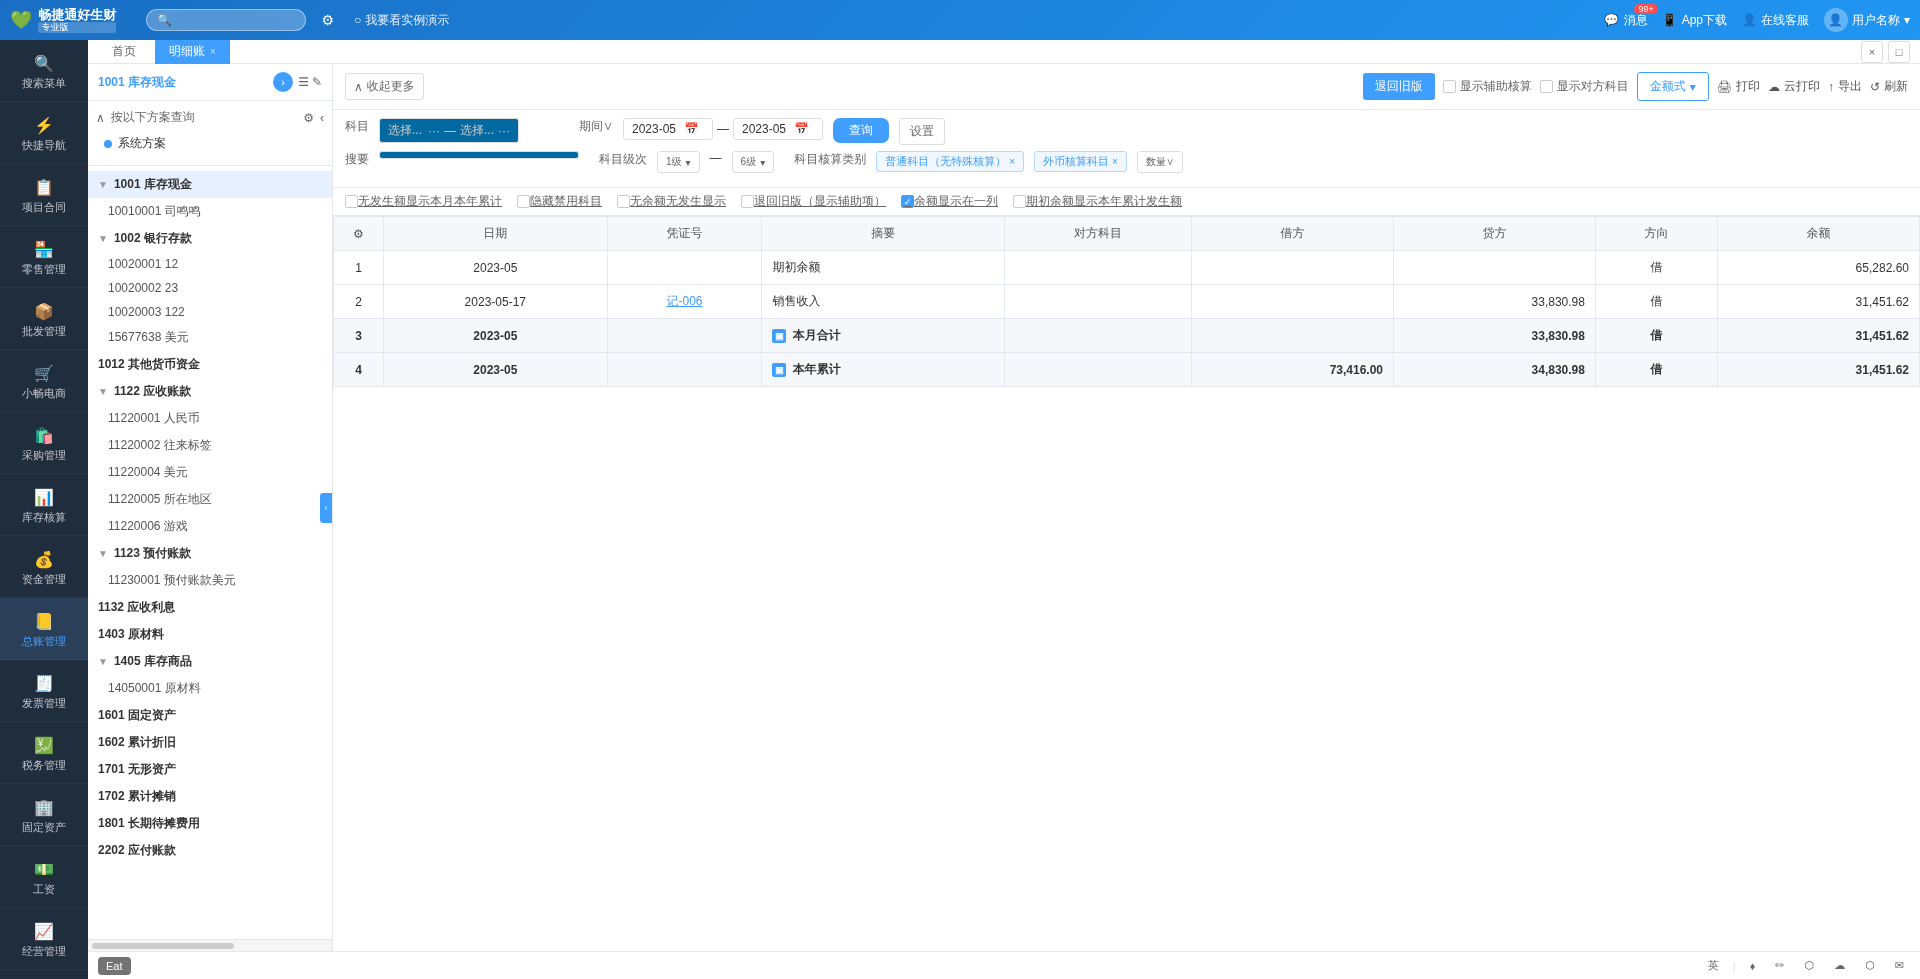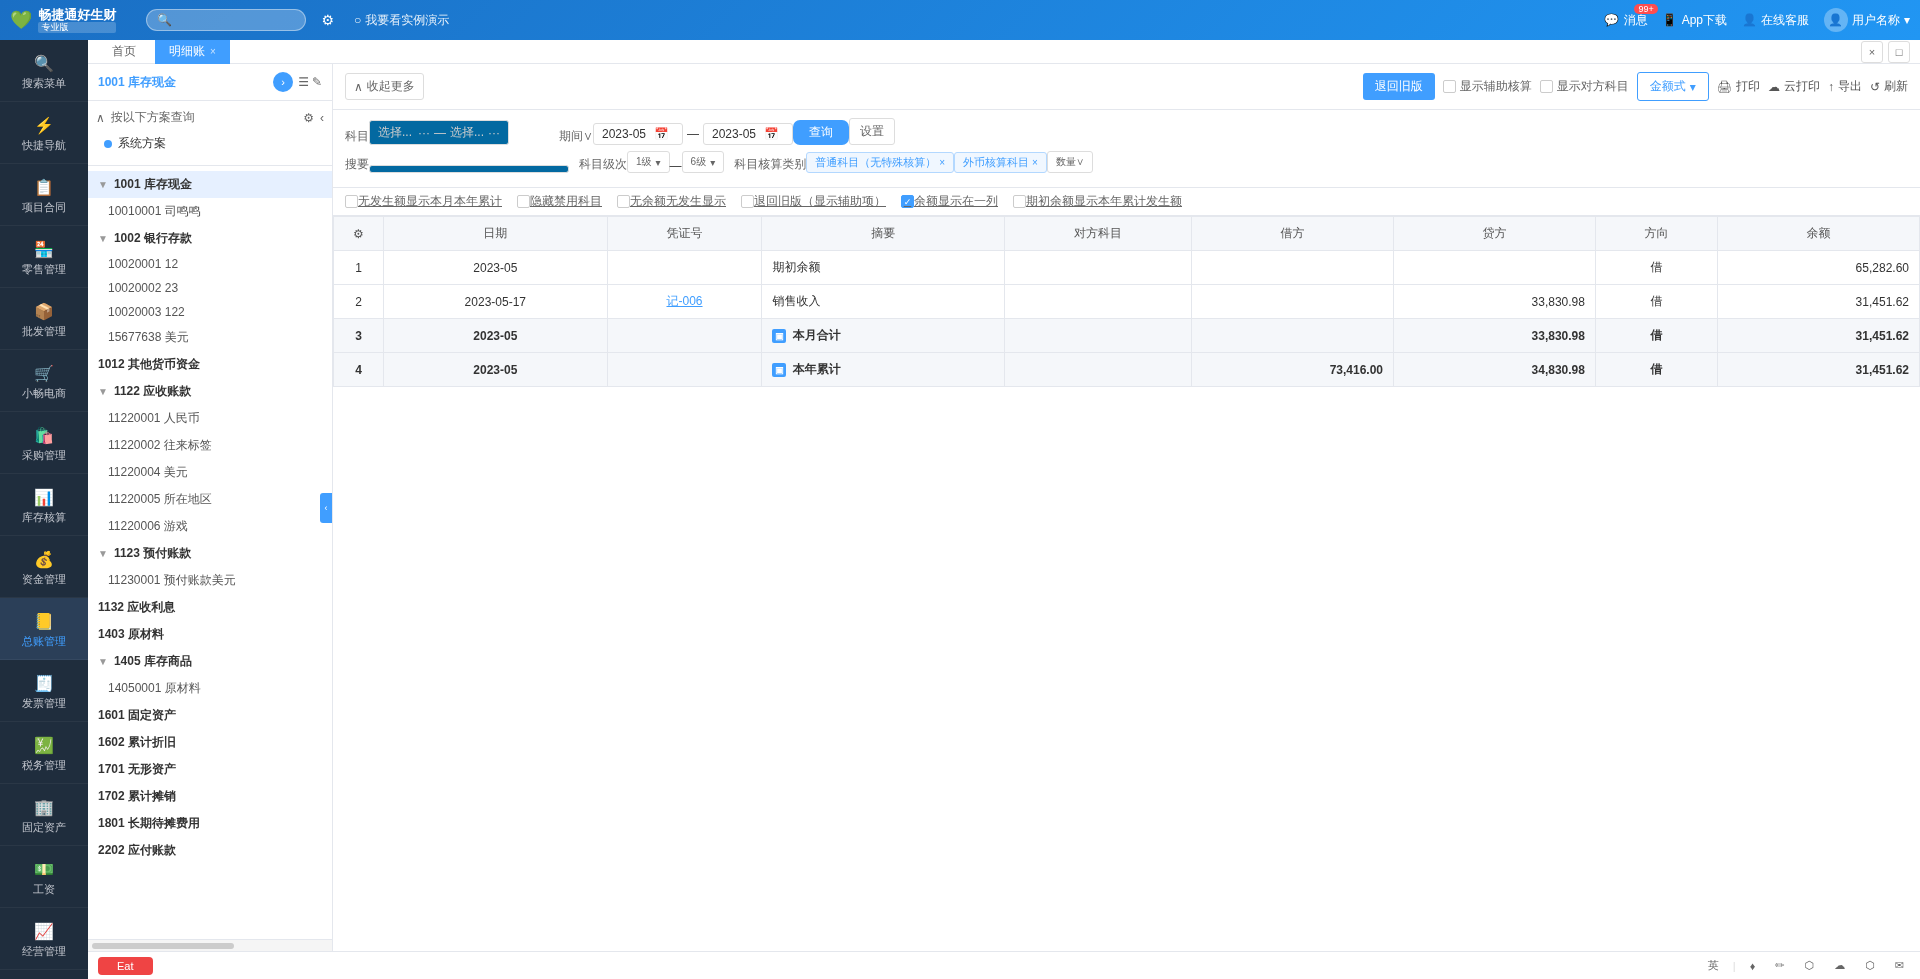--- a/index.html
+++ b/index.html
@@ -311,21 +311,22 @@
     }
 
     
     .filter-area {
       background: white;
       padding: 8px 12px;
       border-bottom: 1px solid #e4e7ed;
     }
     .filter-row {
       display: flex;
-      align-items: flex-end;
+      align-items: flex-start;
+      gap: 10px;
       margin-bottom: 6px;
     }
     .filter-label { font-size: 12px; color: #666; white-space: nowrap; }
     .filter-input {
       border: 1px solid #ddd;
       border-radius: 3px;
       padding: 3px 8px;
       font-size: 12px;
       color: #999;
       min-width: 120px;
@@ -994,21 +995,21 @@
               </tr>
             </tbody>
           </table>
         </div>
 
       </div>
     </div>
 
     <div class="status-bar">
       <div style="display:flex;align-items:center;gap:8px;">
-        <div class="status-btn" style="background:#ef4444;color:white;border-radius:4px;padding:3px 19px;">
+        <div class="status-btn" style="background:#737373;color:white;border-radius:4px;padding:3px 8px;">
           <span>Eat</span>
         </div>
       </div>
       <div class="status-bar-right">
         <div class="status-btn">英</div>
         <span class="divider">|</span>
         <div class="status-btn">♦</div>
         <div class="status-btn">✏</div>
         <div class="status-btn">⬡</div>
         <div class="status-btn">☁</div>

